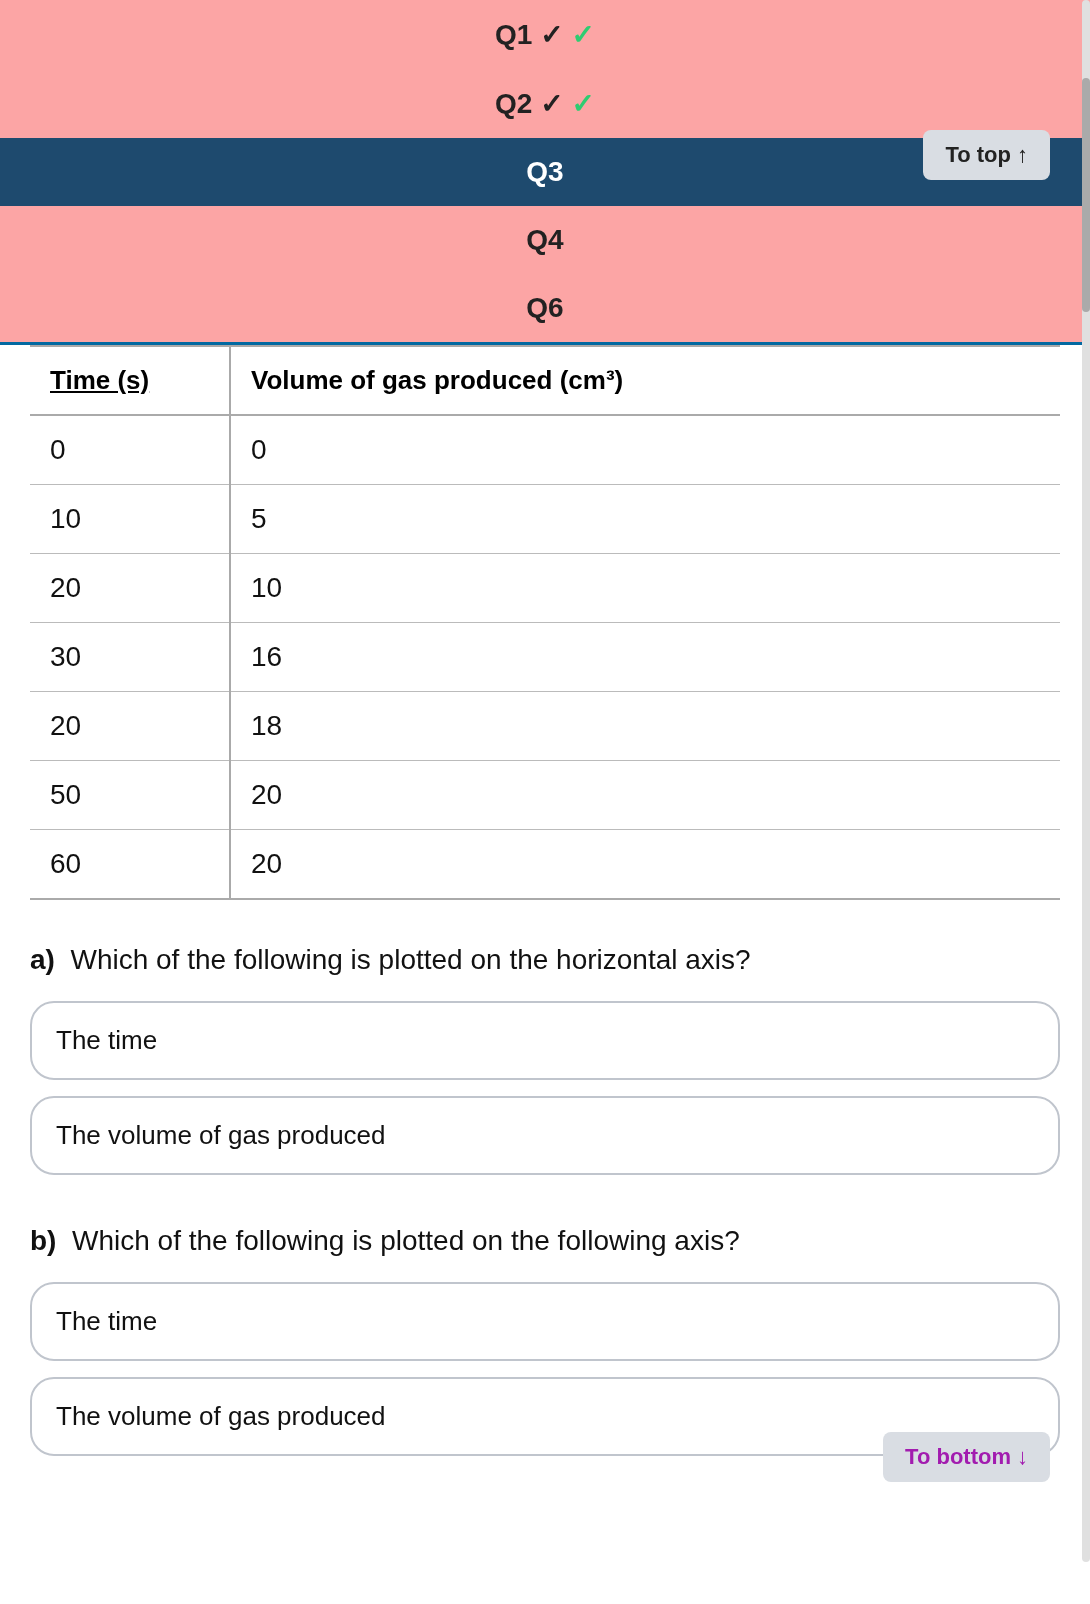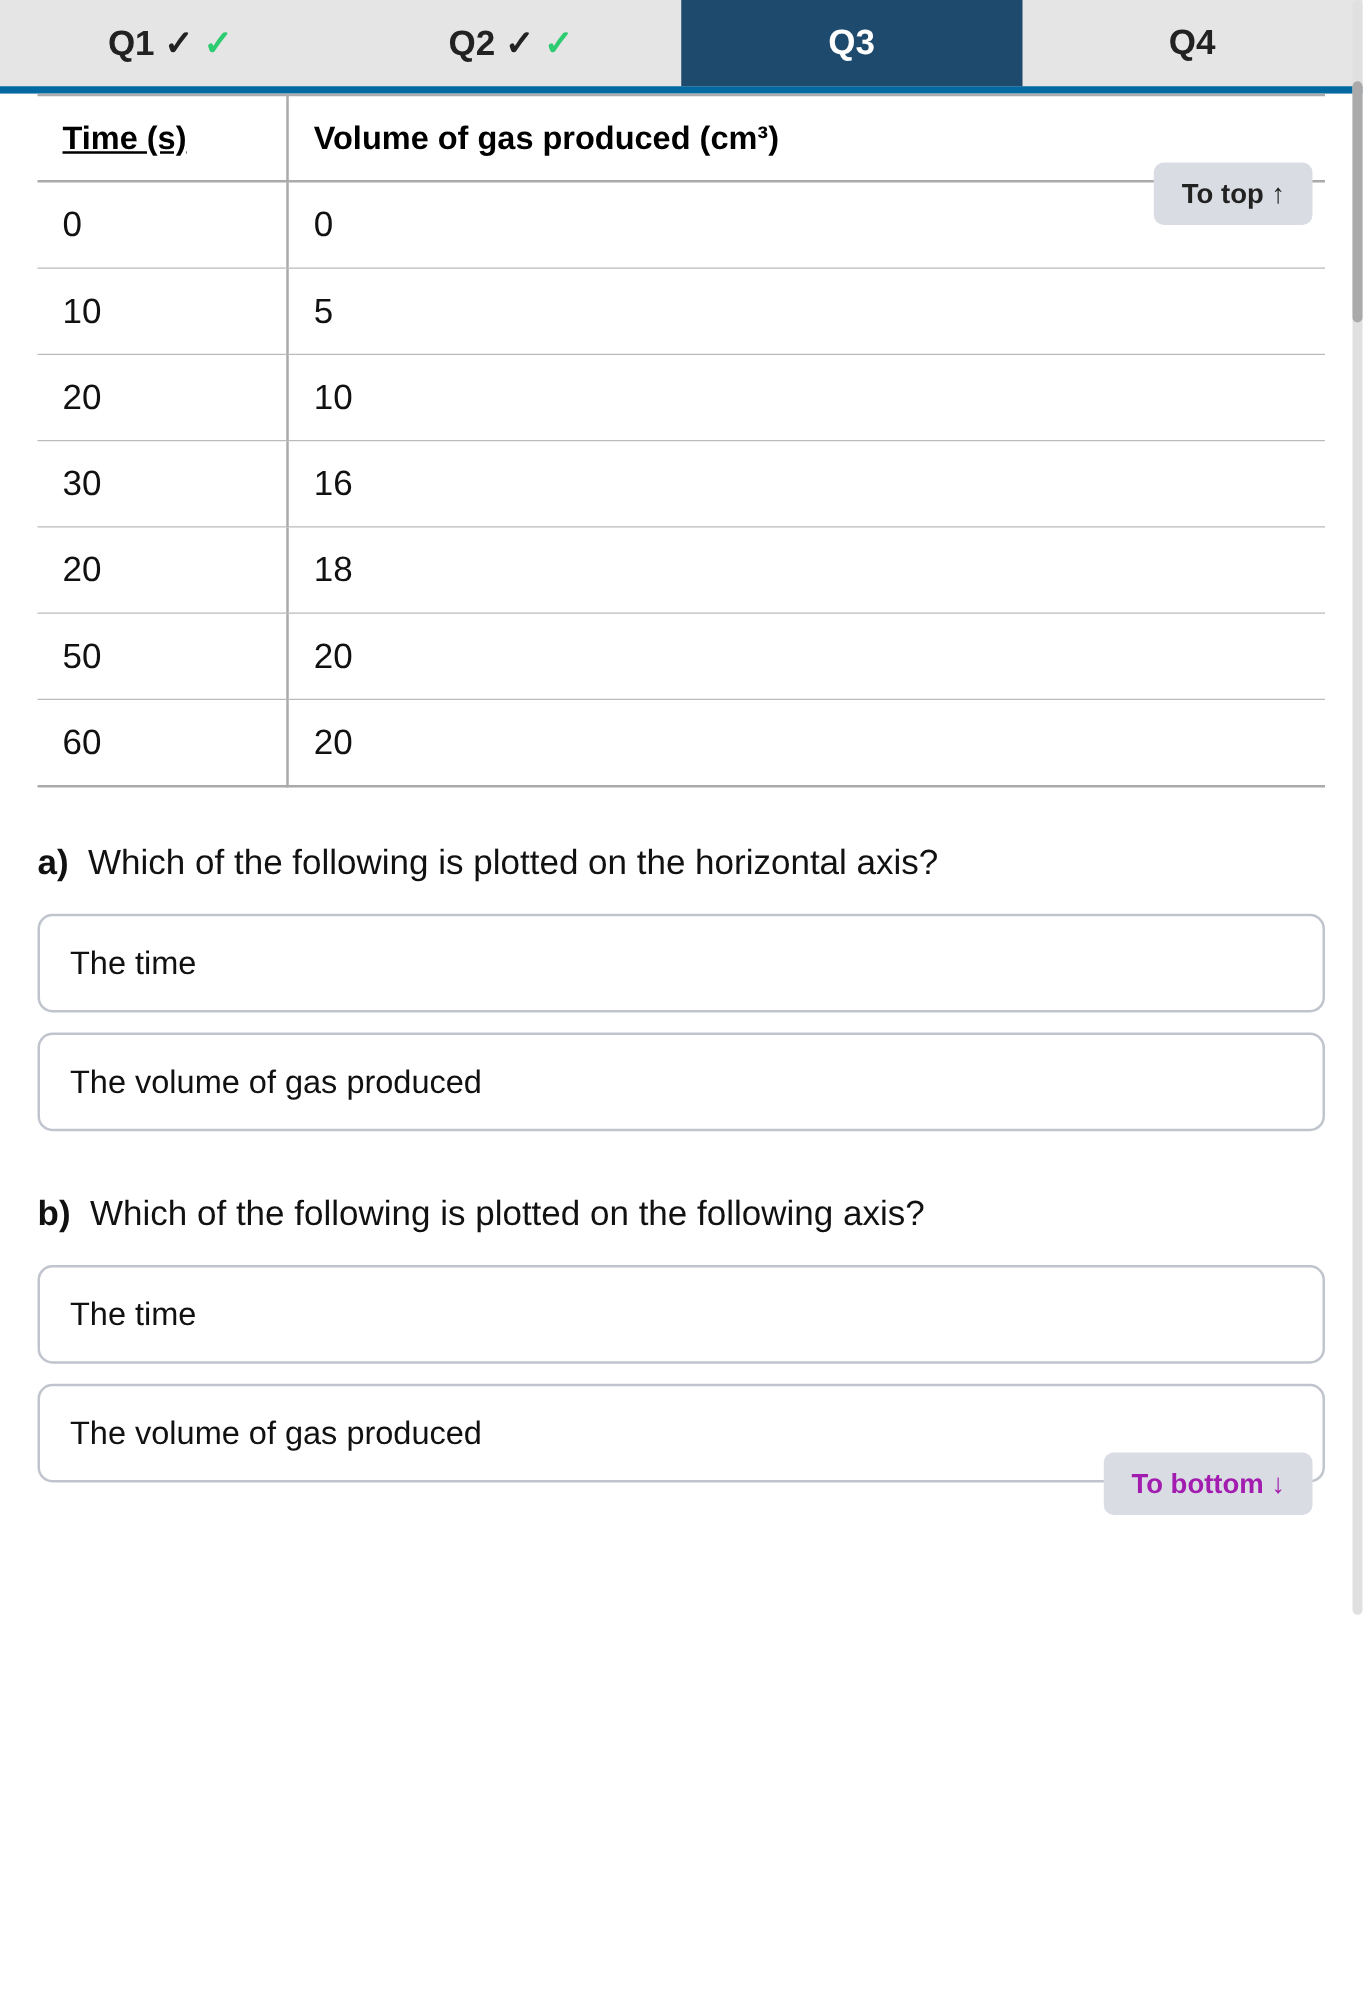--- a/index.html
+++ b/index.html
@@ -7,22 +7,23 @@
       font-family: -apple-system, BlinkMacSystemFont, 'Segoe UI', sans-serif;
       background: #ffffff;
       width: 1090px;
       min-height: 1604px;
       overflow-x: hidden;
     }
 
     
     .tab-bar {
       display: flex;
-      background: #e5e5e5;
-      border-bottom: 6px solid #0369a1;
+      background: #fca5a5;
+      border-bottom: 3px solid #0369a1;
+      flex-direction: column;
     }
     .tab {
       flex: 1;
       padding: 18px 10px;
       text-align: center;
       font-size: 28px;
       font-weight: 700;
       color: #222;
       cursor: pointer;
       position: relative;
@@ -124,21 +125,21 @@
       margin-bottom: 22px;
       line-height: 1.4;
     }
     .question-text strong {
       font-weight: 800;
     }
 
     
     .answer-option {
       border: 2px solid #c0c5cd;
-      border-radius: 12px;
+      border-radius: 24px;
       padding: 22px 24px;
       font-size: 26px;
       color: #111;
       margin-bottom: 16px;
       background: #fff;
       cursor: pointer;
       width: 100%;
       text-align: left;
     }
 
@@ -179,20 +180,23 @@
     </div>
     <div class="tab checked">
       <span>Q2</span>
       <span> ✓</span>
     </div>
     <div class="tab active">
       <span>Q3</span>
     </div>
     <div class="tab">
       <span>Q4</span>
+    </div>
+    <div class="tab">
+      <span>Q6</span>
     </div>
   </div>
 
   <button class="to-top-btn">
     <span>To top</span>
     <span>↑</span>
   </button>
 
   <div class="main-content">
 

